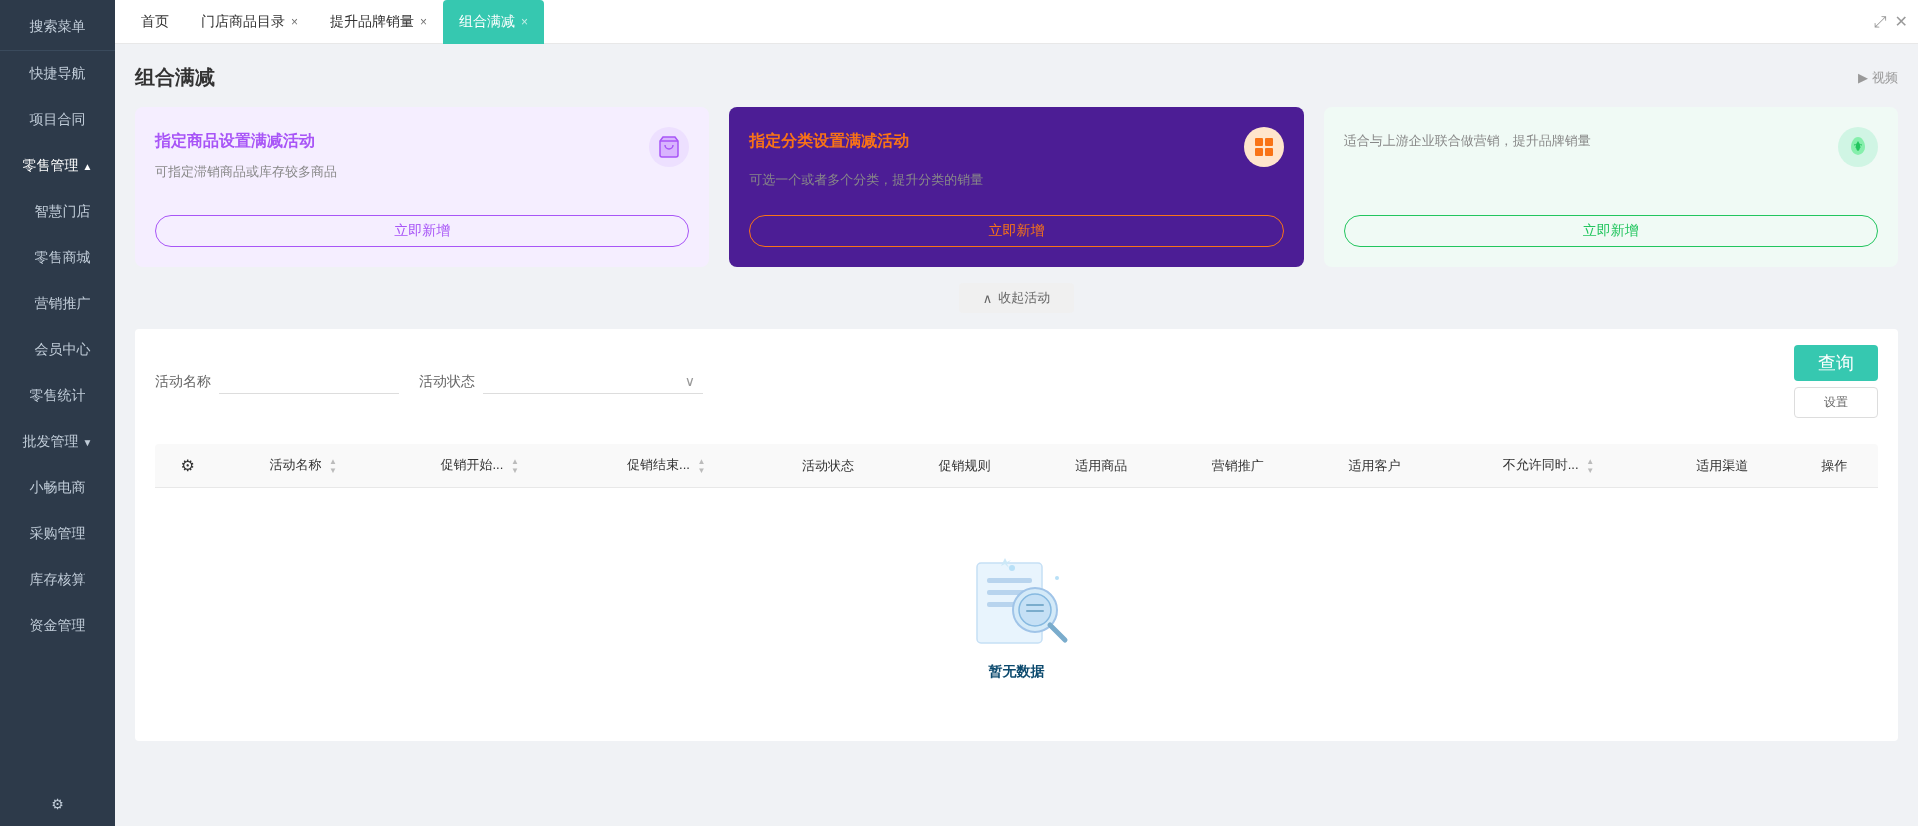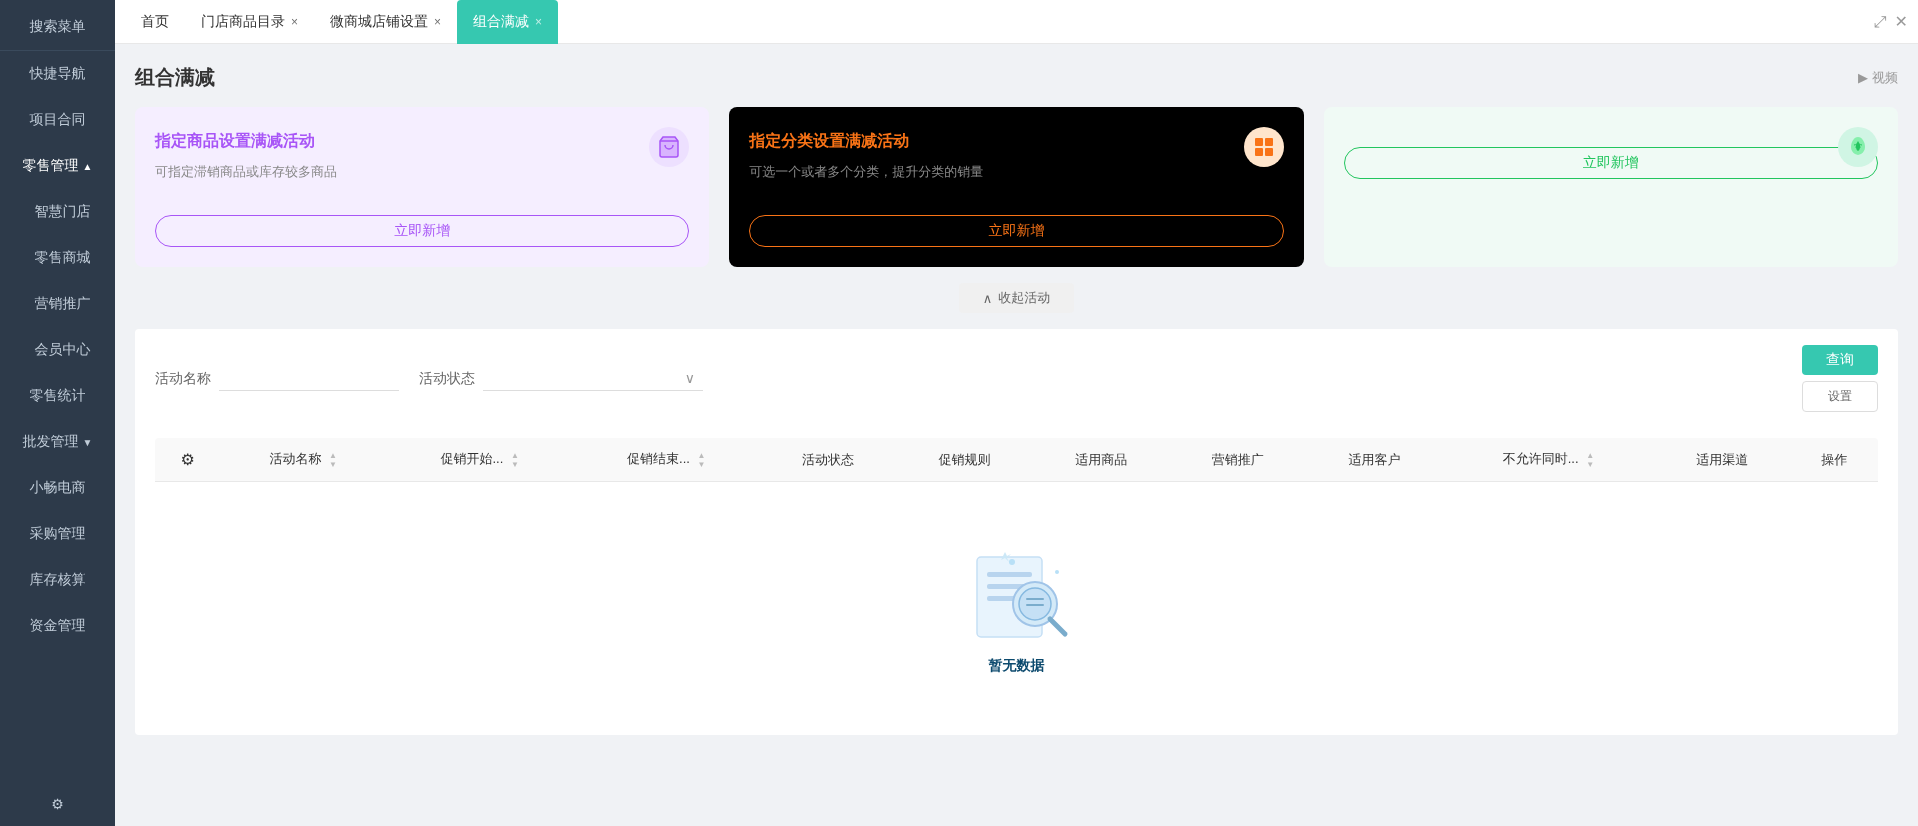--- a/index.html
+++ b/index.html
@@ -131,21 +131,21 @@
     .activity-card {
       flex: 1;
       border-radius: 8px;
       padding: 24px 20px 20px;
       display: flex;
       flex-direction: column;
       position: relative;
       min-height: 160px;
     }
     .card-purple { background: #f5eeff; }
-    .card-orange { background: #000000; }
+    .card-orange { background: #4c1d95; gap: 8px; }
     .card-green { background: #f0faf5; }
 
     .card-title {
       font-size: 16px;
       font-weight: bold;
       margin-bottom: 10px;
     }
     .card-purple .card-title { color: #a855f7; }
     .card-orange .card-title { color: #f97316; }
     .card-green .card-title { color: #22c55e; }
@@ -251,21 +251,21 @@
       flex-direction: column;
       gap: 6px;
     }
     .btn-query {
       background: #36c8b0;
       color: #fff;
       border: none;
       border-radius: 4px;
       padding: 6px 24px;
       cursor: pointer;
-      font-size: 14px;
+      font-size: 18px;
     }
     .btn-setting {
       background: #fff;
       color: #666;
       border: 1px solid #ddd;
       border-radius: 4px;
       padding: 6px 24px;
       cursor: pointer;
       font-size: 12px;
     }
@@ -389,21 +389,21 @@
 
   <div class="tab-bar">
     <div class="tab">
       <span>首页</span>
     </div>
     <div class="tab">
       <span>门店商品目录</span>
       <span class="close-icon">×</span>
     </div>
     <div class="tab">
-      <span>微商城店铺设置</span>
+      <span>提升品牌销量</span>
       <span class="close-icon">×</span>
     </div>
     <div class="tab active">
       <span>组合满减</span>
       <span class="close-icon">×</span>
     </div>
     <div class="tab-window-controls">
       <span>⤢</span>
       <span>✕</span>
     </div>
@@ -450,20 +450,21 @@
 
       <div class="activity-card card-green">
         <div class="card-icon">
           <svg width="24" height="24" viewBox="0 0 24 24" fill="none">
             <path d="M12 2C8 2 5 7 5 12c0 3 1.5 5.5 4 7l3 1 3-1c2.5-1.5 4-4 4-7 0-5-3-10-7-10z" fill="#86efac"></path>
             <path d="M12 6c0 0-2 3-2 6s2 4 2 4 2-1 2-4-2-6-2-6z" fill="#22c55e"></path>
             <path d="M8 10c2 0 4-2 4-2s-2 2-2 5" stroke="#22c55e" stroke-width="1" fill="none"></path>
             <path d="M16 10c-2 0-4-2-4-2s2 2 2 5" stroke="#22c55e" stroke-width="1" fill="none"></path>
           </svg>
         </div>
+        <div class="card-desc">适合与上游企业联合做营销，提升品牌销量</div>
         <button class="card-btn">立即新增</button>
       </div>
     </div>
 
     <div class="collapse-bar">
       <button class="collapse-btn">
         <span>∧</span>
         <span>收起活动</span>
       </button>
     </div>

